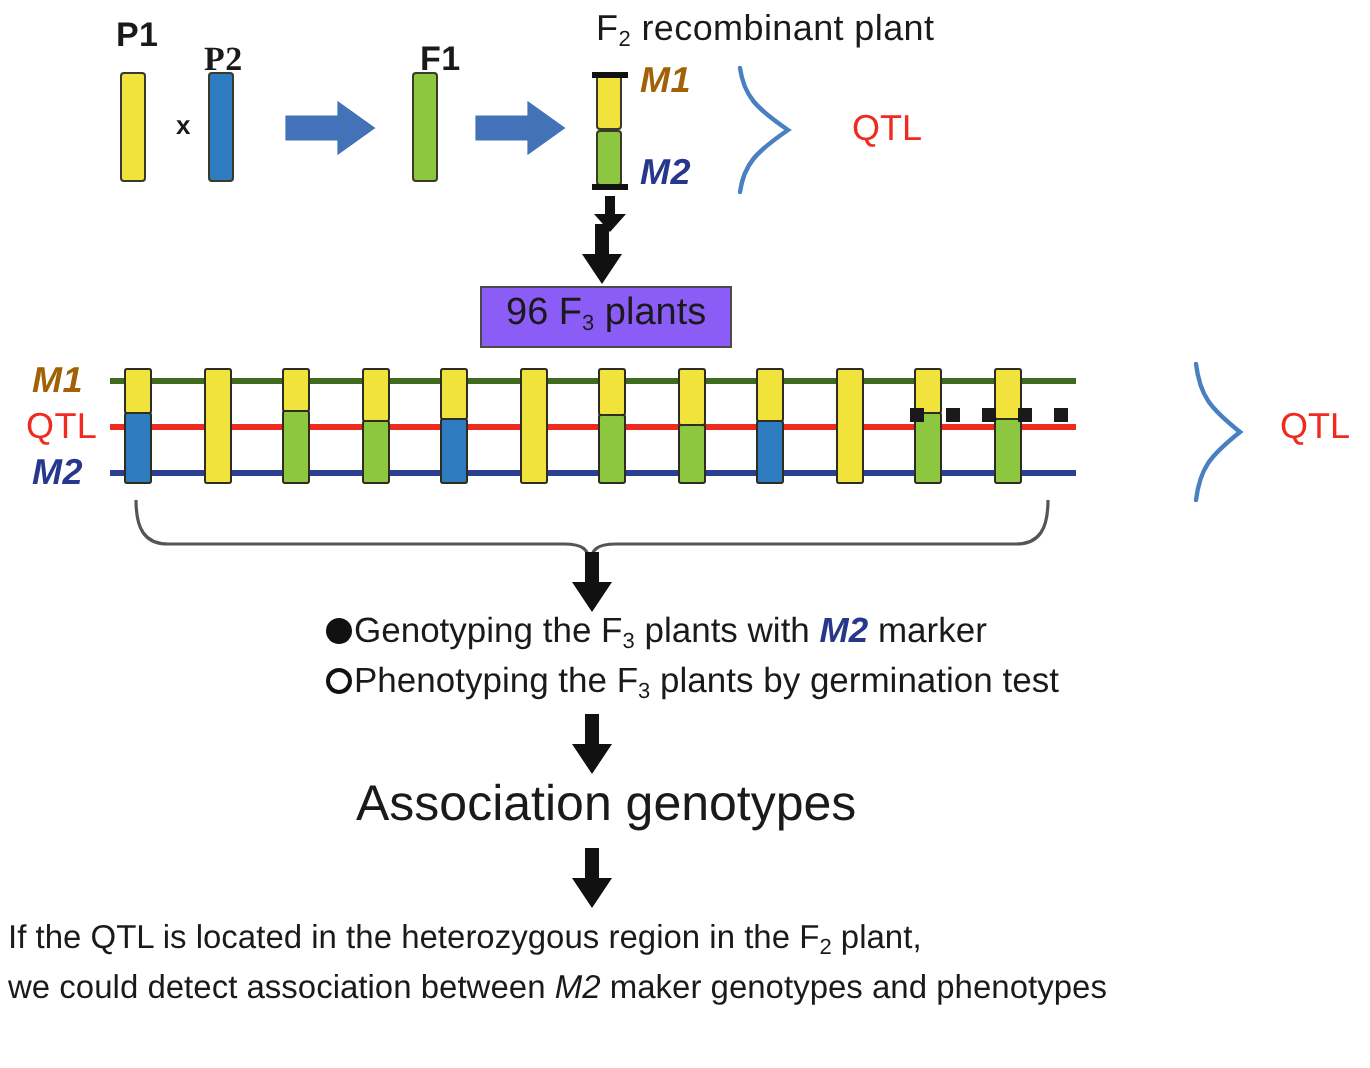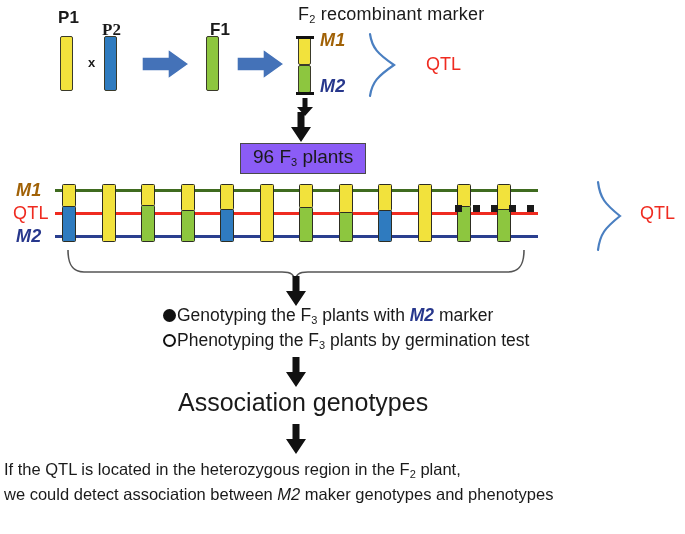--- a/index.html
+++ b/index.html
@@ -82,21 +82,21 @@
 </svg>
 
 <div class="abs lbl" style="left:210px;top:8px;margin-top:12px;">F1</div>
 <div class="abs chrom c-green" style="left:206px;top:36px;width:13px;height:55px;"></div>
 
 <svg class="abs blockarrow" style="left:237px;top:48px;" width="48" height="32" viewBox="0 0 48 32">
   <polygon points="0,9 26,9 26,1 47,16 26,31 26,23 0,23" fill="#4472b8" stroke="#ffffff" stroke-width="1.4"></polygon>
 </svg>
 
 <div class="abs lbl nowrap" style="left:298px;top:4px;font-size:18px;font-weight:500;">
-  <span>F</span><span class="sub">2</span><span> recombinant marker</span>
+  <span>F</span><span class="sub">2</span><span> recombinant plant</span>
 </div>
 
 <div class="abs" style="left:296px;top:34px;width:18px;height:62px;">
   <div class="abs chrom c-yellow" style="left:2px;top:3px;width:13px;height:28px;"></div>
   <div class="abs chrom c-green" style="left:2px;top:31px;width:13px;height:28px;"></div>
   <div class="tick" style="left:0px;top:1.5px;width:18px;"></div>
   <div class="tick" style="left:0px;top:58px;width:18px;"></div>
 </div>
 
 <div class="abs lbl ital lab-m1" style="left:320px;top:30px;font-size:18px;">M1</div>

